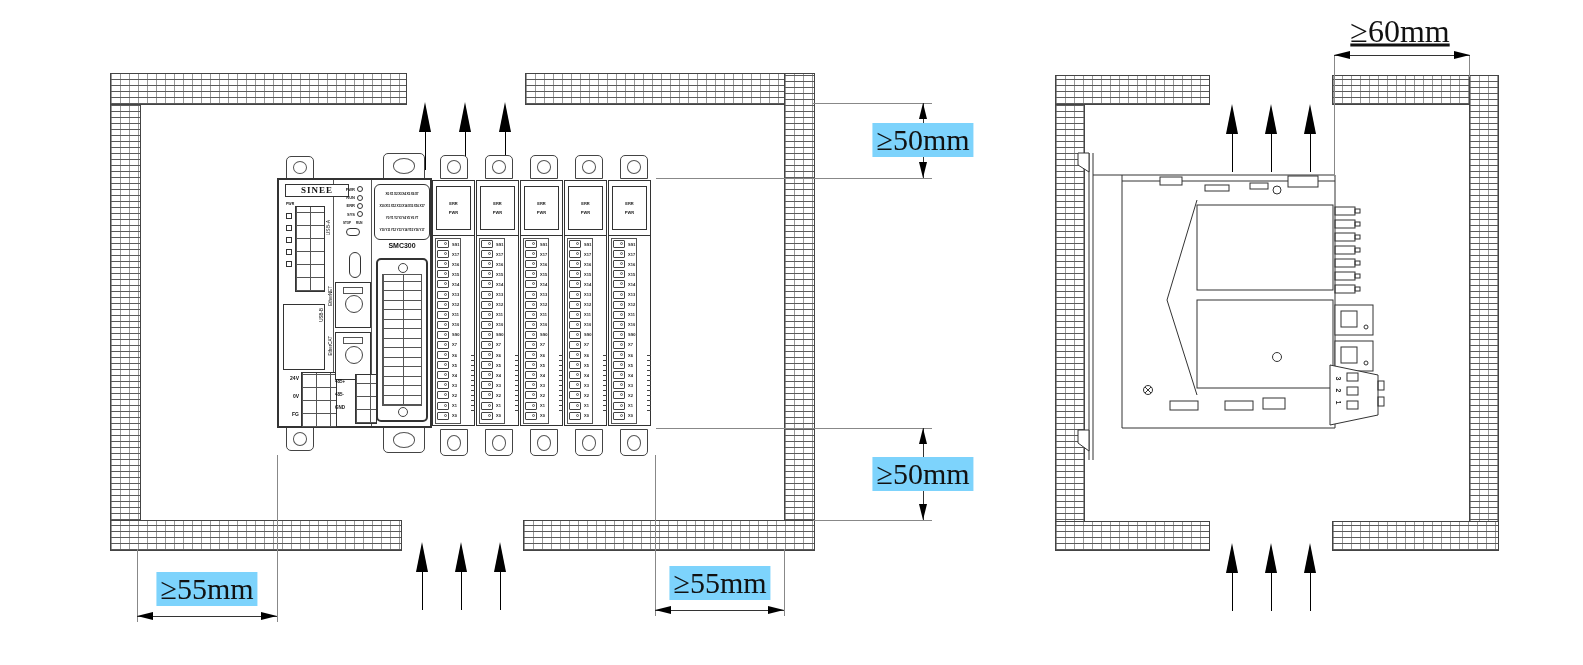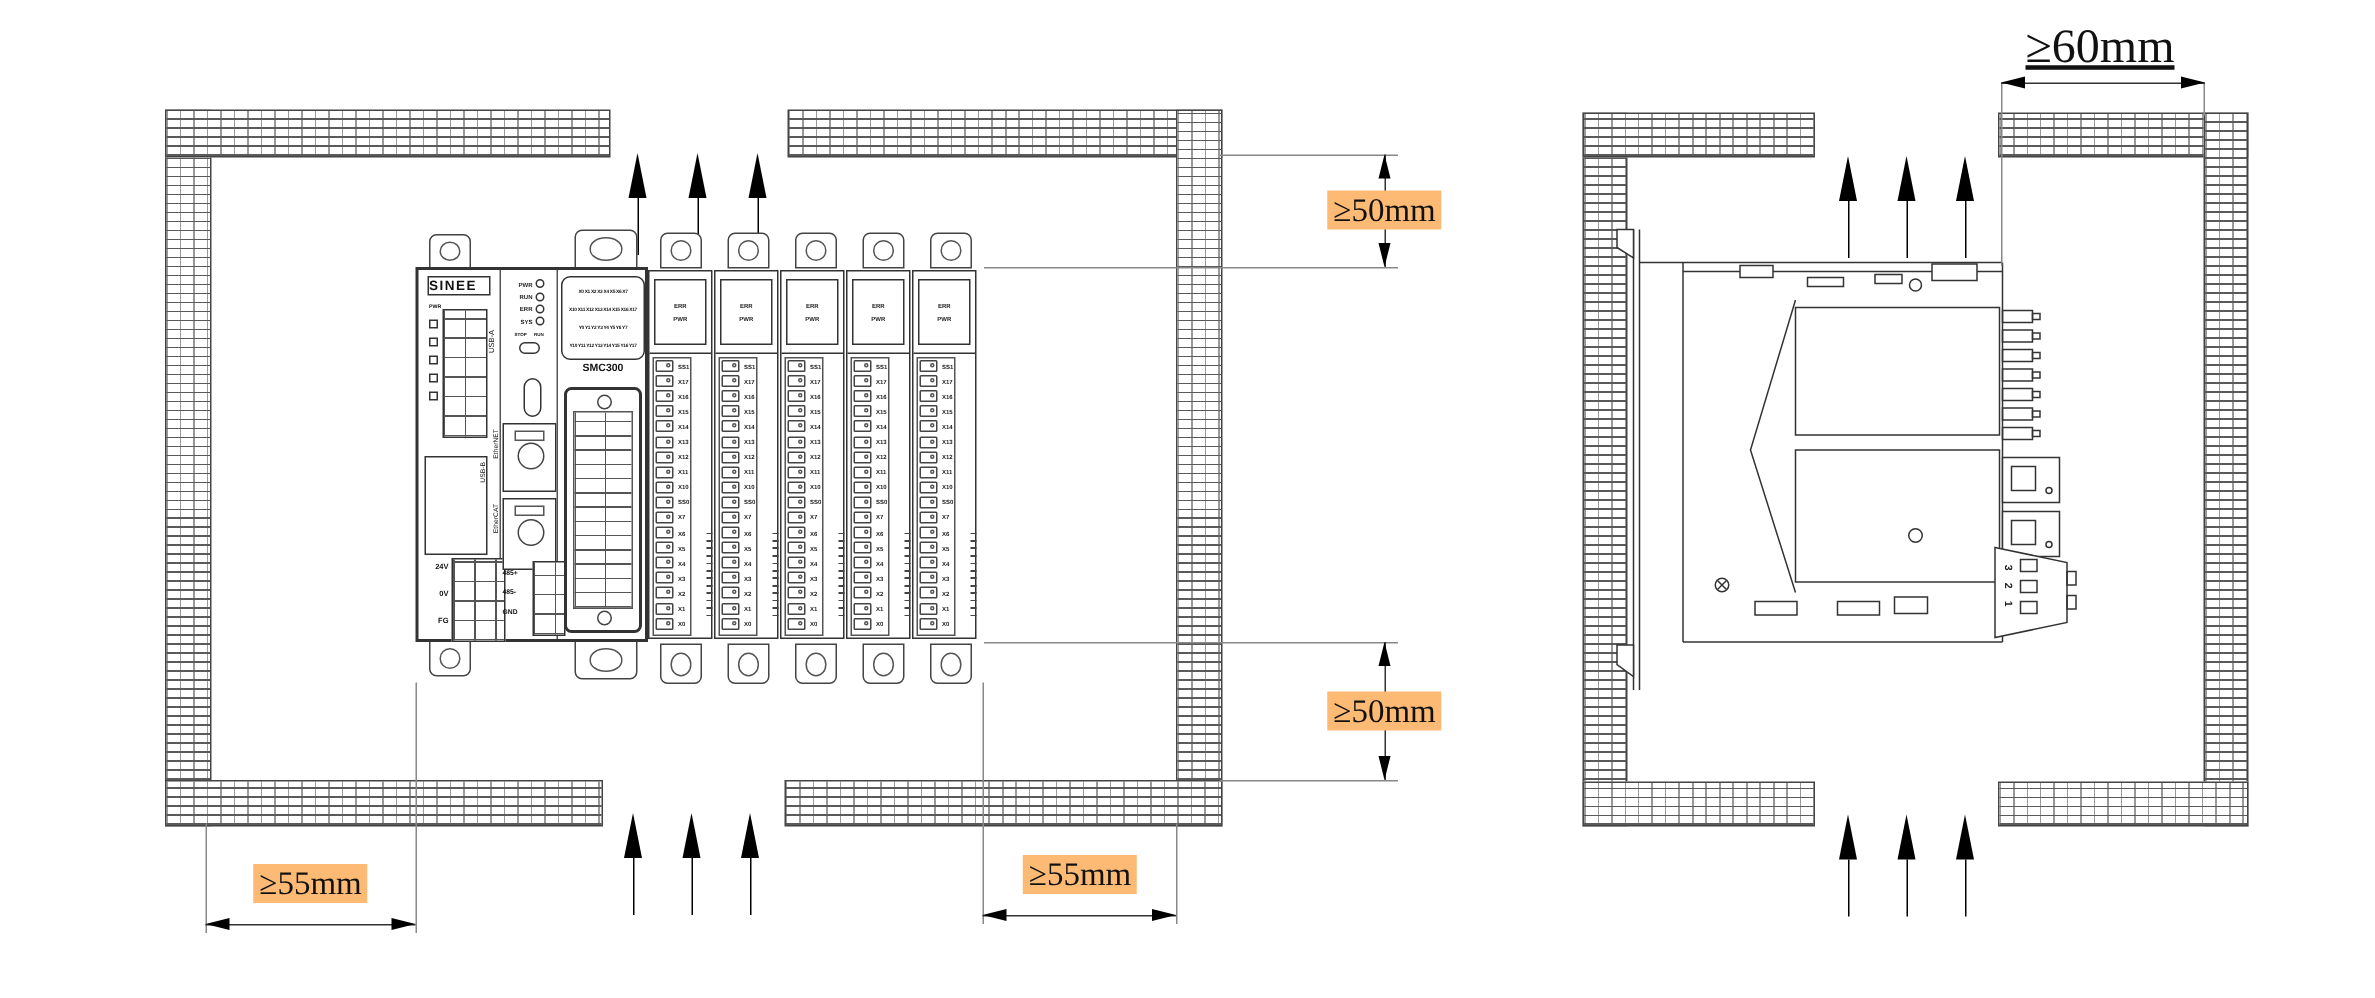--- a/index.html
+++ b/index.html
@@ -17,22 +17,22 @@
   
   .ext{position:absolute;background:#888;}
   .extv{width:1px;} .exth{height:1px;}
   .diml{position:absolute;background:#333;}
   .dimlv{width:1px;} .dimlh{height:1px;}
   .ah{position:absolute;width:0;height:0;}
   .ah.up{border-left:4px solid transparent;border-right:4px solid transparent;border-bottom:16px solid #000;}
   .ah.down{border-left:4px solid transparent;border-right:4px solid transparent;border-top:16px solid #000;}
   .ah.left{border-top:4px solid transparent;border-bottom:4px solid transparent;border-right:16px solid #000;}
   .ah.right{border-top:4px solid transparent;border-bottom:4px solid transparent;border-left:16px solid #000;}
-  .dimtext{position:absolute;font-family:"Liberation Serif",serif;font-size:22px;color:#111;
-           background:#fdba74;padding:0 4px;white-space:nowrap;transform:translate(-50%,-50%);}
+  .dimtext{position:absolute;font-family:"Liberation Serif",serif;font-size:30px;color:#111;
+           background:#7dd3fc;padding:0 4px;white-space:nowrap;transform:translate(-50%,-50%);}
   .dimtext.big{font-size:32px;text-decoration:underline;}
   
   .outline{position:absolute;border:1px solid #333;background:#fff;box-sizing:border-box;}
   .clip{position:absolute;border:1px solid #444;background:#fff;box-sizing:border-box;}
   .clip::after{content:"";position:absolute;left:22%;right:22%;top:18%;bottom:18%;
                border:1px solid #555;border-radius:50%;}
   .cliptop{border-radius:5px 5px 0 0;}
   .clipbot{border-radius:0 0 5px 5px;}
   .vline{position:absolute;width:1px;background:#555;}
   .tt{position:absolute;color:#111;line-height:1;white-space:nowrap;}
@@ -120,21 +120,21 @@
     <div class="clip clipbot" style="left:440px;top:429px;width:28px;height:27px;"></div>
     <div class="clip clipbot" style="left:485px;top:429px;width:28px;height:27px;"></div>
     <div class="clip clipbot" style="left:530px;top:429px;width:28px;height:27px;"></div>
     <div class="clip clipbot" style="left:575px;top:429px;width:28px;height:27px;"></div>
     <div class="clip clipbot" style="left:620px;top:429px;width:28px;height:27px;"></div>
 
     <div class="outline" style="left:277px;top:178px;width:155px;height:250px;border-width:2px;">
       <div class="vline" style="left:54px;top:0;height:246px;"></div>
       <div class="vline" style="left:92px;top:0;height:246px;"></div>
 
-      <div class="outline" style="left:6px;top:4px;width:42px;height:13px;display:flex;align-items:center;">
+      <div class="outline" style="left:6px;top:4px;width:64px;height:13px;display:flex;align-items:center;justify-content:center;font-family:Liberation Serif, serif;">
         <span class="tt" style="position:static;font-size:9px;font-weight:bold;letter-spacing:1px;">SINEE</span>
       </div>
 
       <span class="tt" style="left:7px;top:23px;font-size:3.5px;font-weight:bold;">PWR</span>
       <div class="ledsq" style="left:7px;top:33px;"></div>
       <div class="ledsq" style="left:7px;top:45px;"></div>
       <div class="ledsq" style="left:7px;top:57px;"></div>
       <div class="ledsq" style="left:7px;top:69px;"></div>
       <div class="ledsq" style="left:7px;top:81px;"></div>
 

